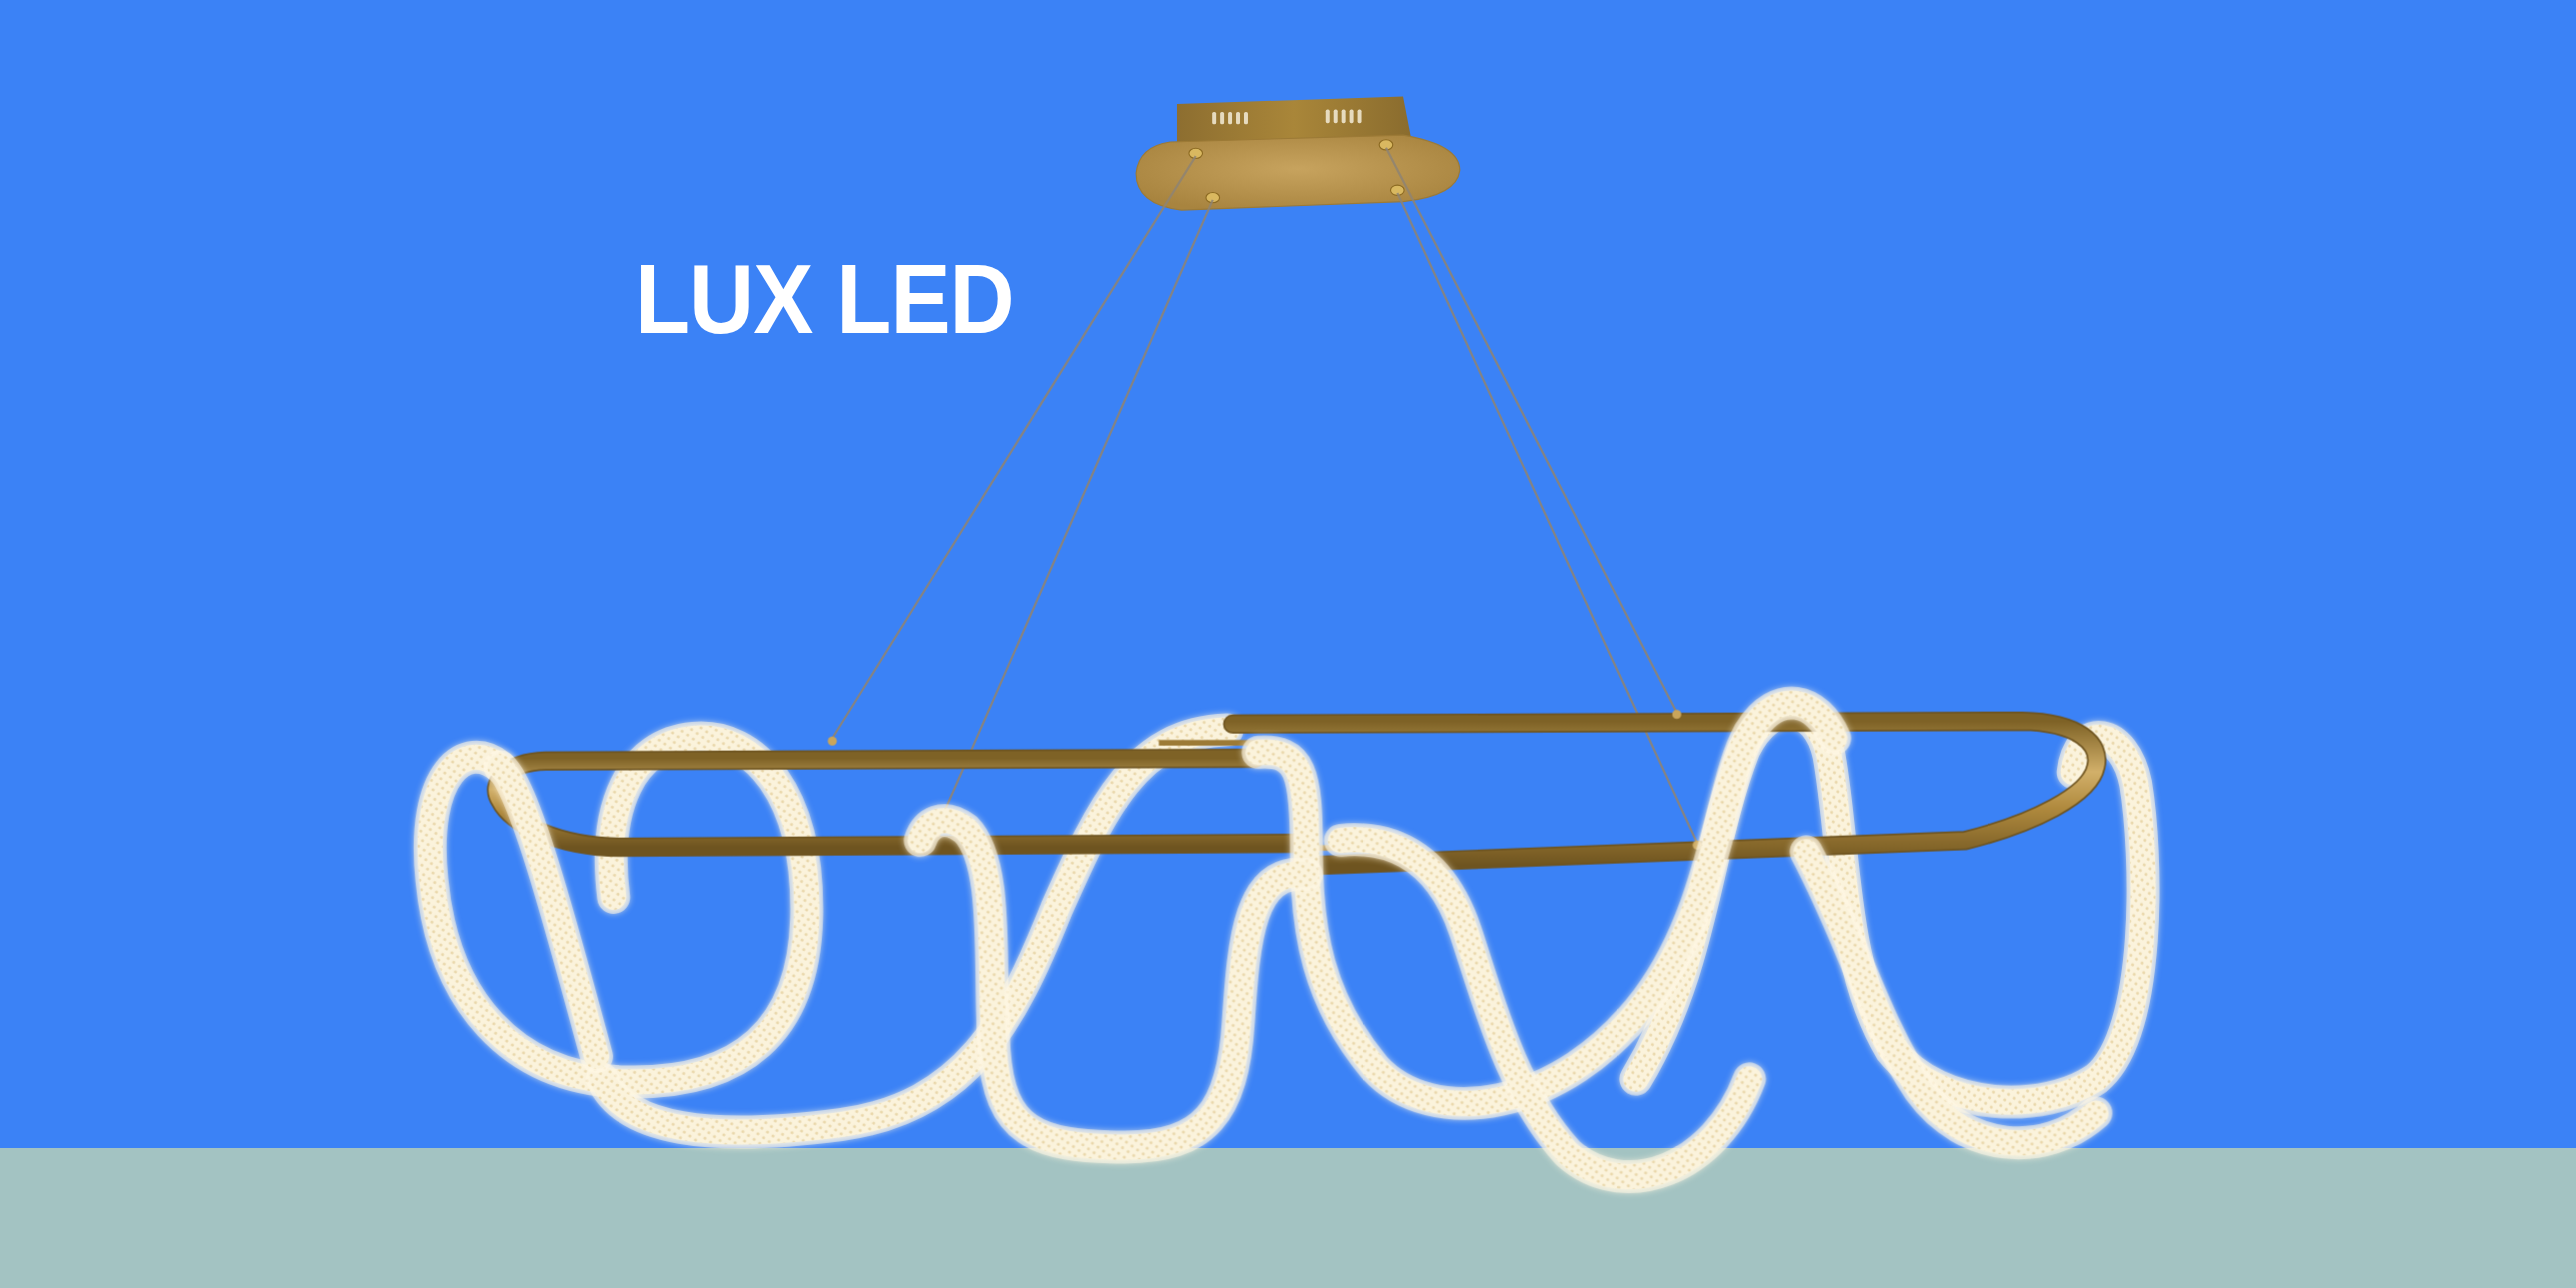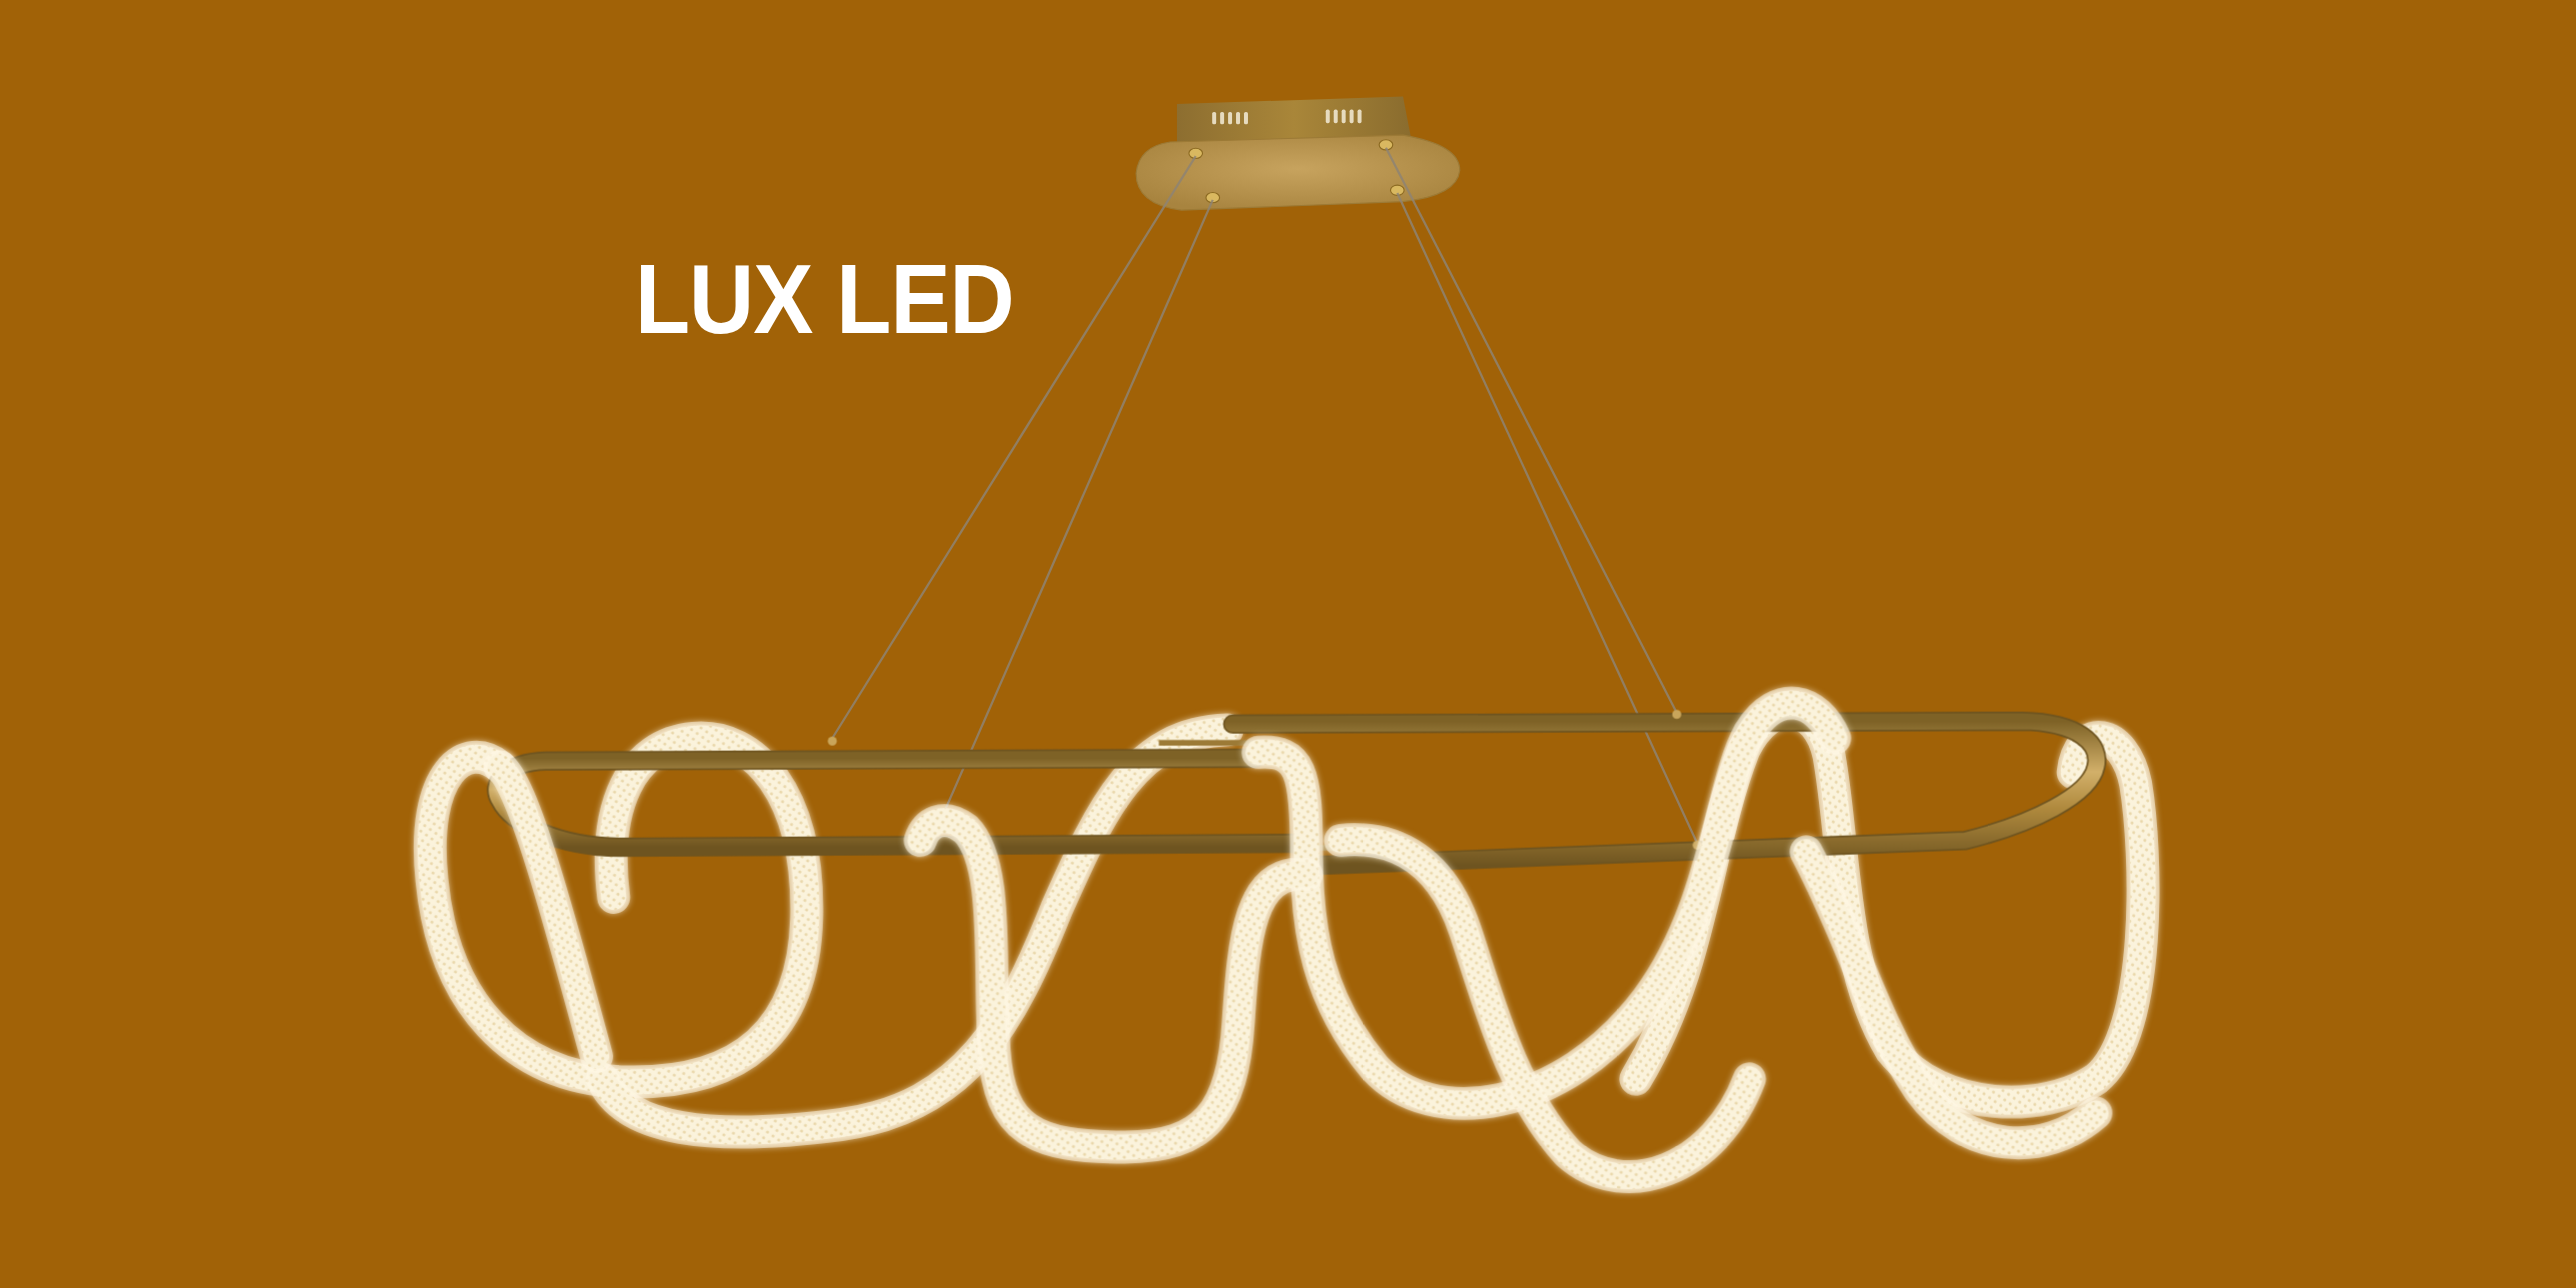--- a/index.html
+++ b/index.html
@@ -6,22 +6,22 @@
       margin: 0;
       padding: 0;
       width: 2576px;
       height: 1288px;
       overflow: hidden;
       background: #A3C3C2;
     }
     .stage {
       position: relative;
       width: 2576px;
-      height: 1288px;
-      background: #a16207;
+      height: 1148px;
+      background: #3b82f6;
     }
     .brand-title {
       position: absolute;
       left: 635px;
       top: 250px;
       margin: 0;
       font-family: "Liberation Sans", sans-serif;
       font-weight: 700;
       font-size: 98px;
       line-height: 1;

